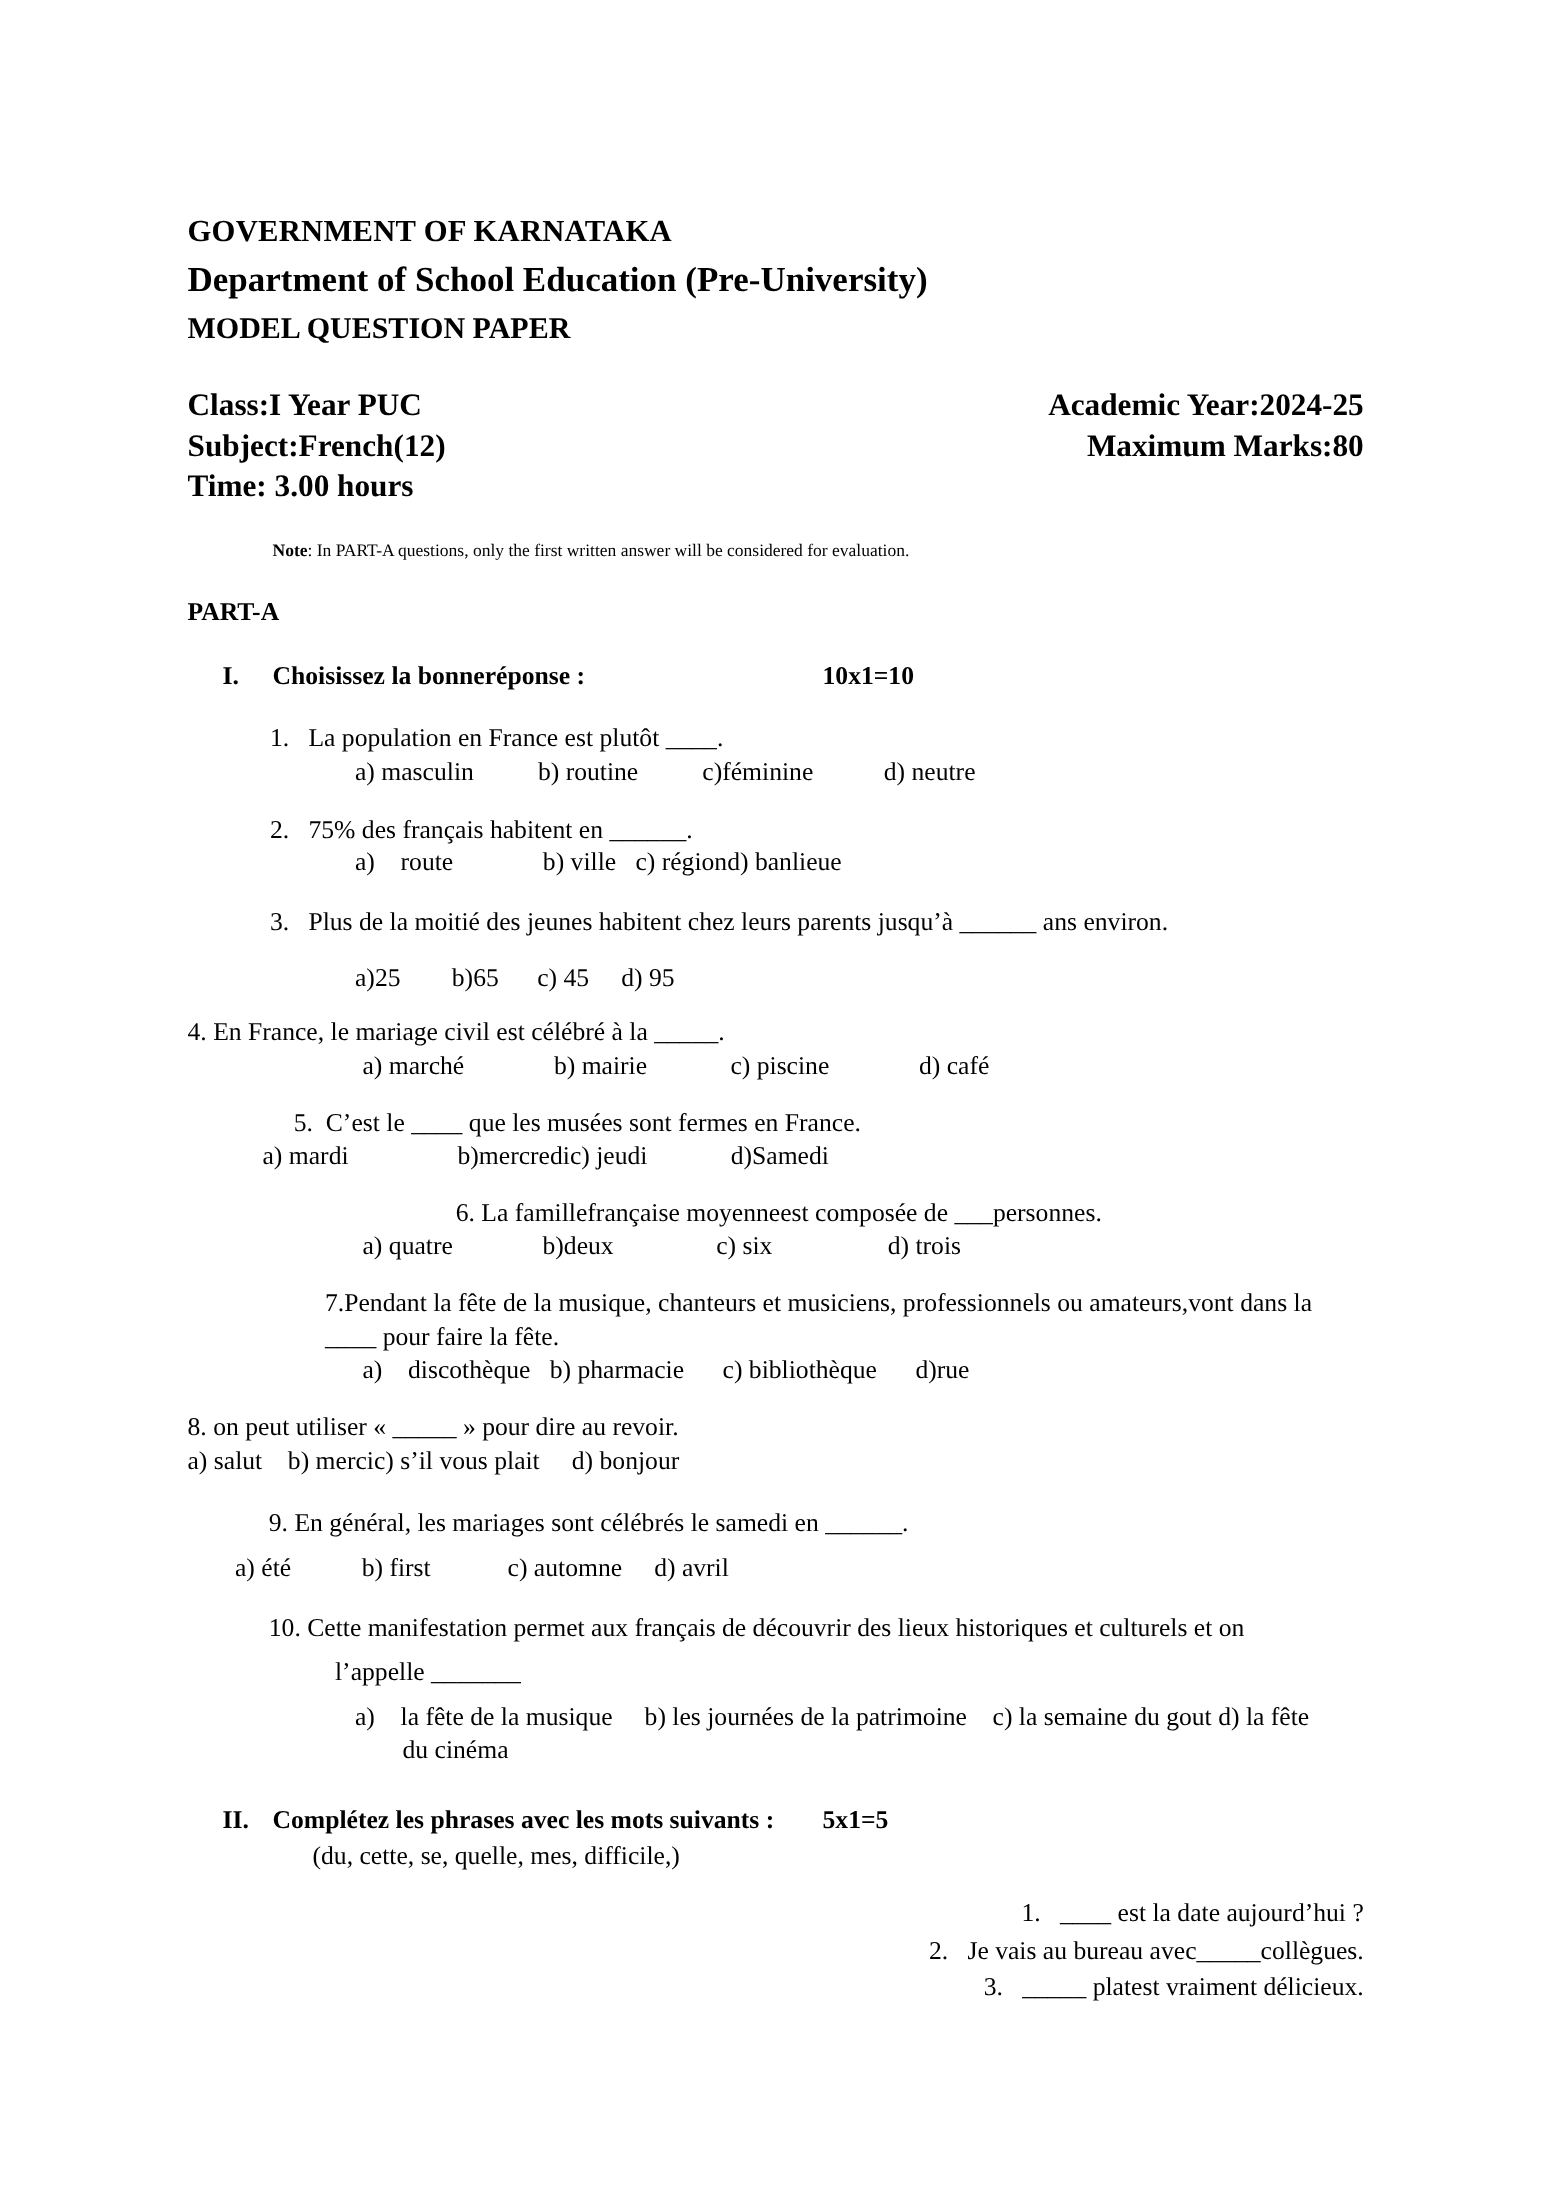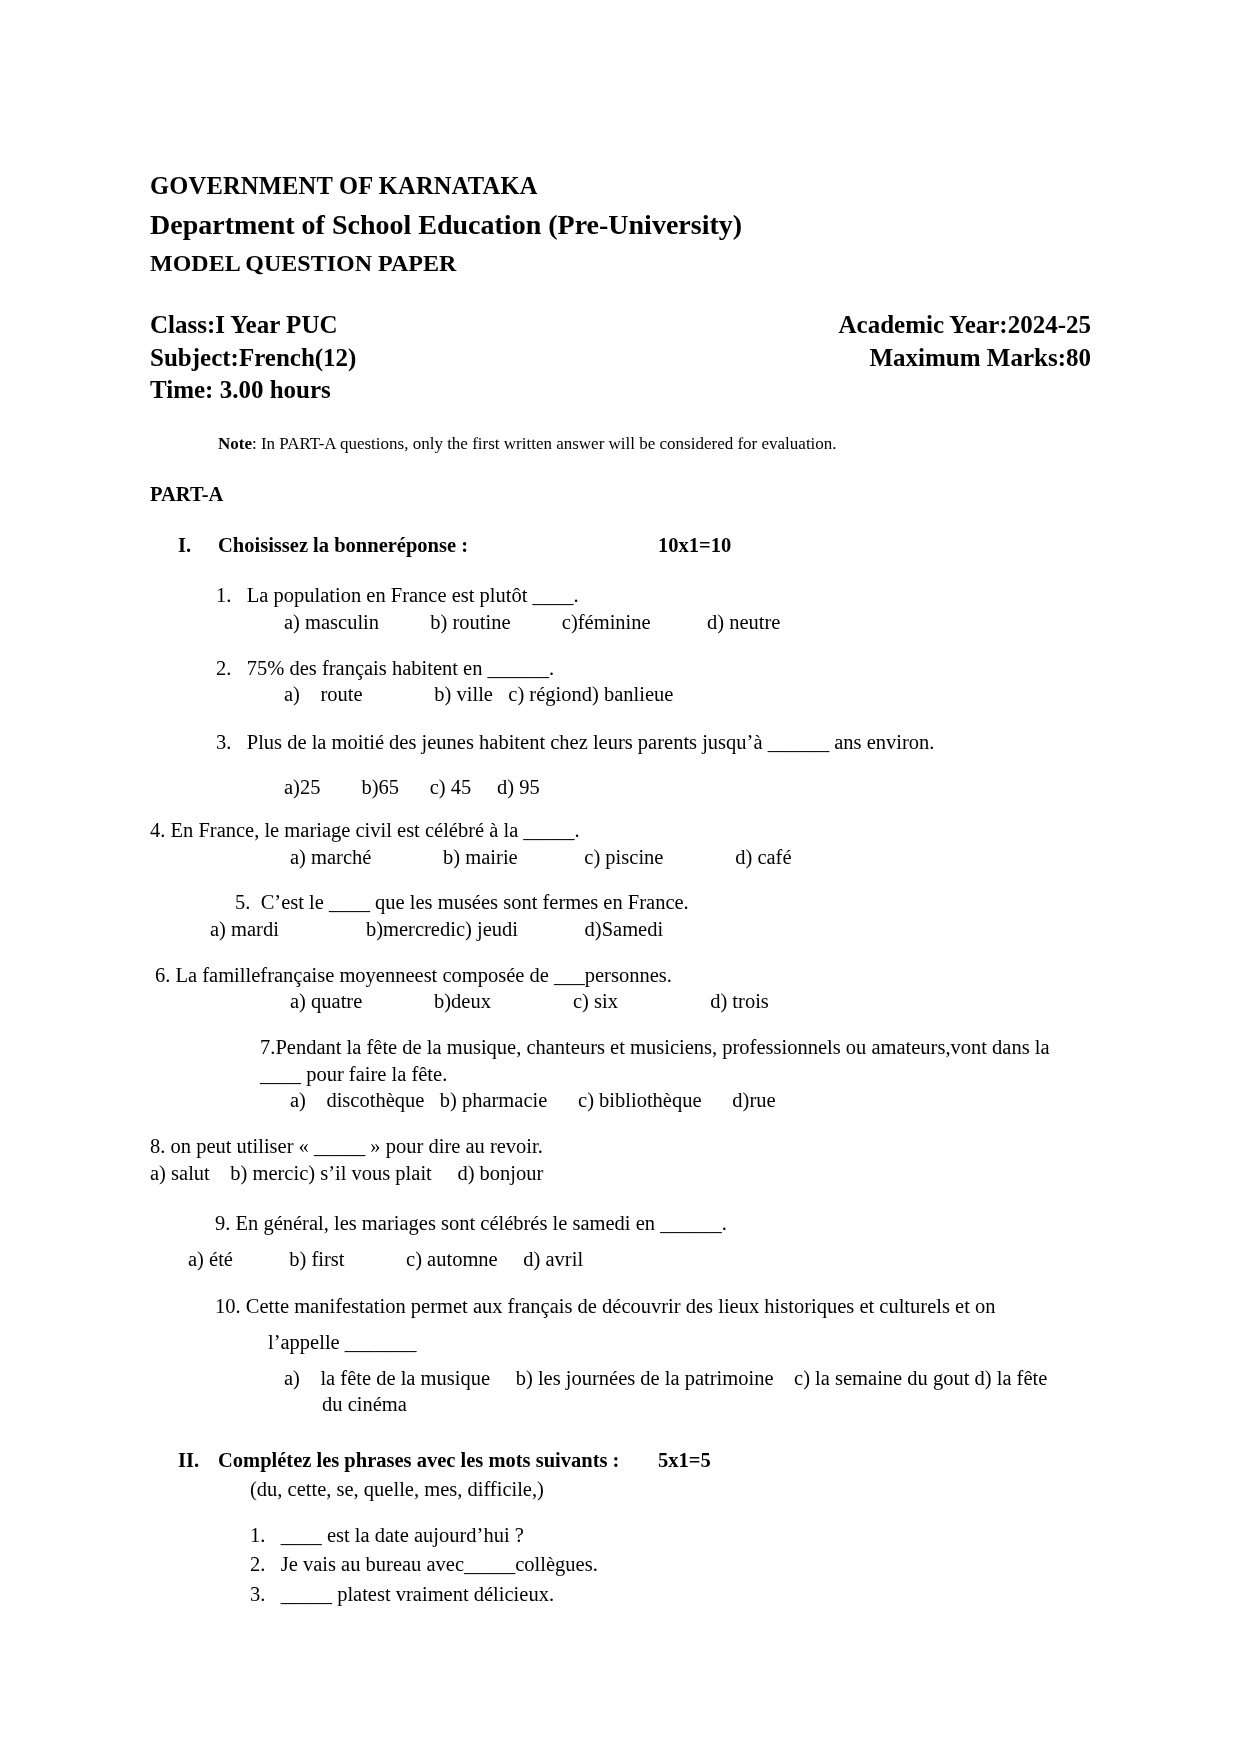--- a/index.html
+++ b/index.html
@@ -57,21 +57,21 @@
     align-items: baseline;
   }
   .meta-left { white-space: pre; }
   .meta-right { white-space: pre; }
   .meta-row.single { display: block; }
 
   
   .note {
     margin-top: 26px;
     padding-left: 68px;
-    font-size: 17px;
+    font-size: 14px;
   }
   .note b { font-weight: bold; }
 
   
   .part-head {
     text-align: left;
     font-weight: bold;
     margin-top: 26px;
     font-size: 20.5px;
   }
@@ -107,21 +107,21 @@
     text-indent: -34px;
   }
   .ind-opt-a { padding-left: 134px; }
   .ind-opt-b { padding-left: 140px; }
   .ind-opt-c { padding-left: 60px; }
   .ind-opt-d { padding-left: 0px; }
   .ind-opt-e { padding-left: 100px; }
 
   .q4-line { padding-left: 0px; }
   .q5-line { padding-left: 85px; }
-  .q6-line { padding-left: 5px; }
+  .q6-line { padding-left: 5px; text-align: center; }
   .q7-line {
     padding-left: 110px;
     text-indent: 0;
   }
   .q7-cont { padding-left: 110px; }
   .q8-line { padding-left: 0px; }
   .q9-line { padding-left: 65px; }
   .q10-line { padding-left: 65px; }
   .q10-appelle { padding-left: 118px; }
   .q10-opts {
@@ -134,20 +134,21 @@
   .gap-sm { height: 9px; }
   .gap-md { height: 18px; }
 
   .wordbank { padding-left: 100px; margin-top: 2px; }
 
   .sec2-items { margin-top: 19px; }
   .sec2-item {
     padding-left: 134px;
     text-indent: -34px;
     line-height: 1.42;
+    text-align: right;
   }
 </style>
 </head>
 <body>
 
 <div class="page">
   <div class="doc">
 
     <div class="hdr">
       <div class="hdr-line1">GOVERNMENT OF KARNATAKA</div>

